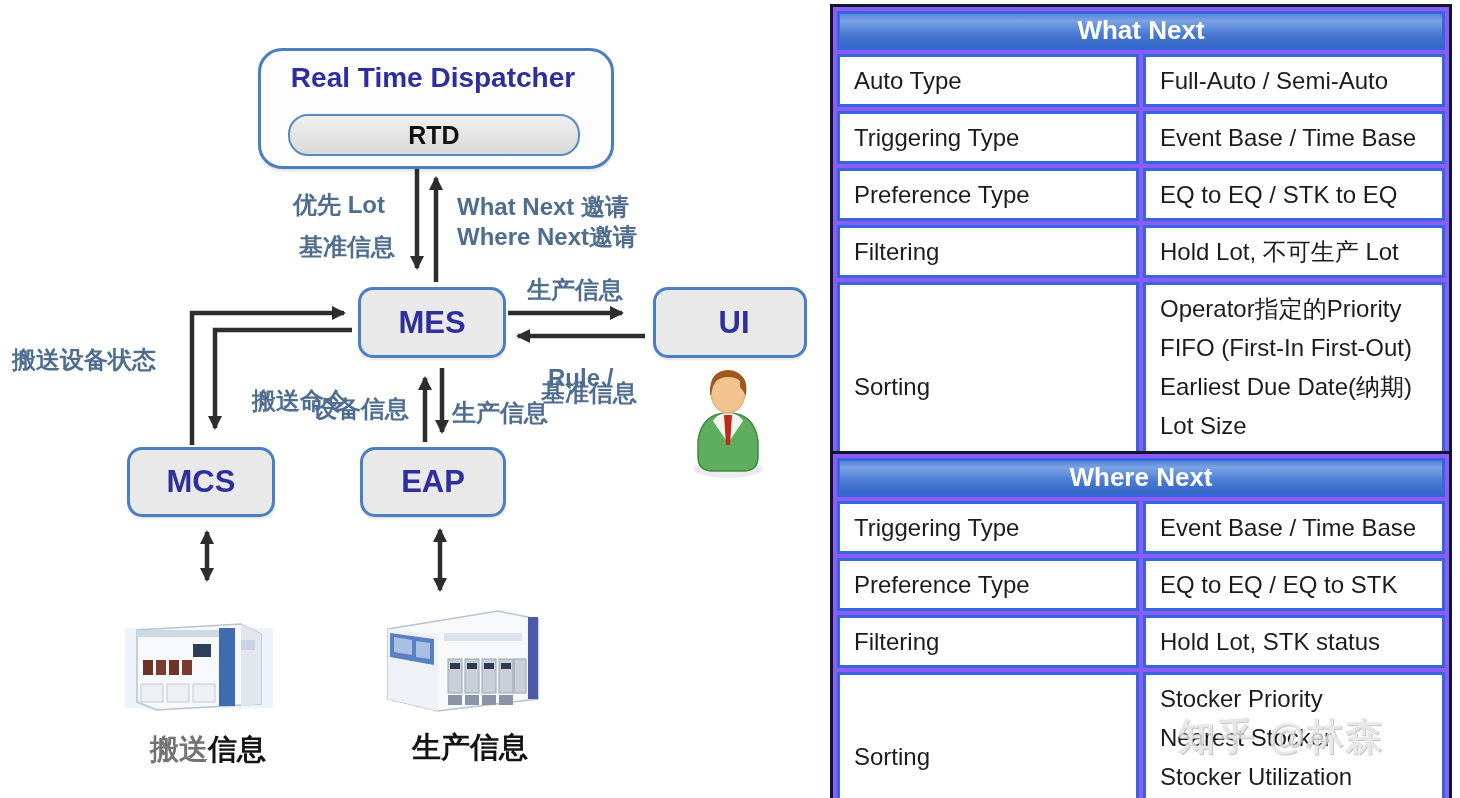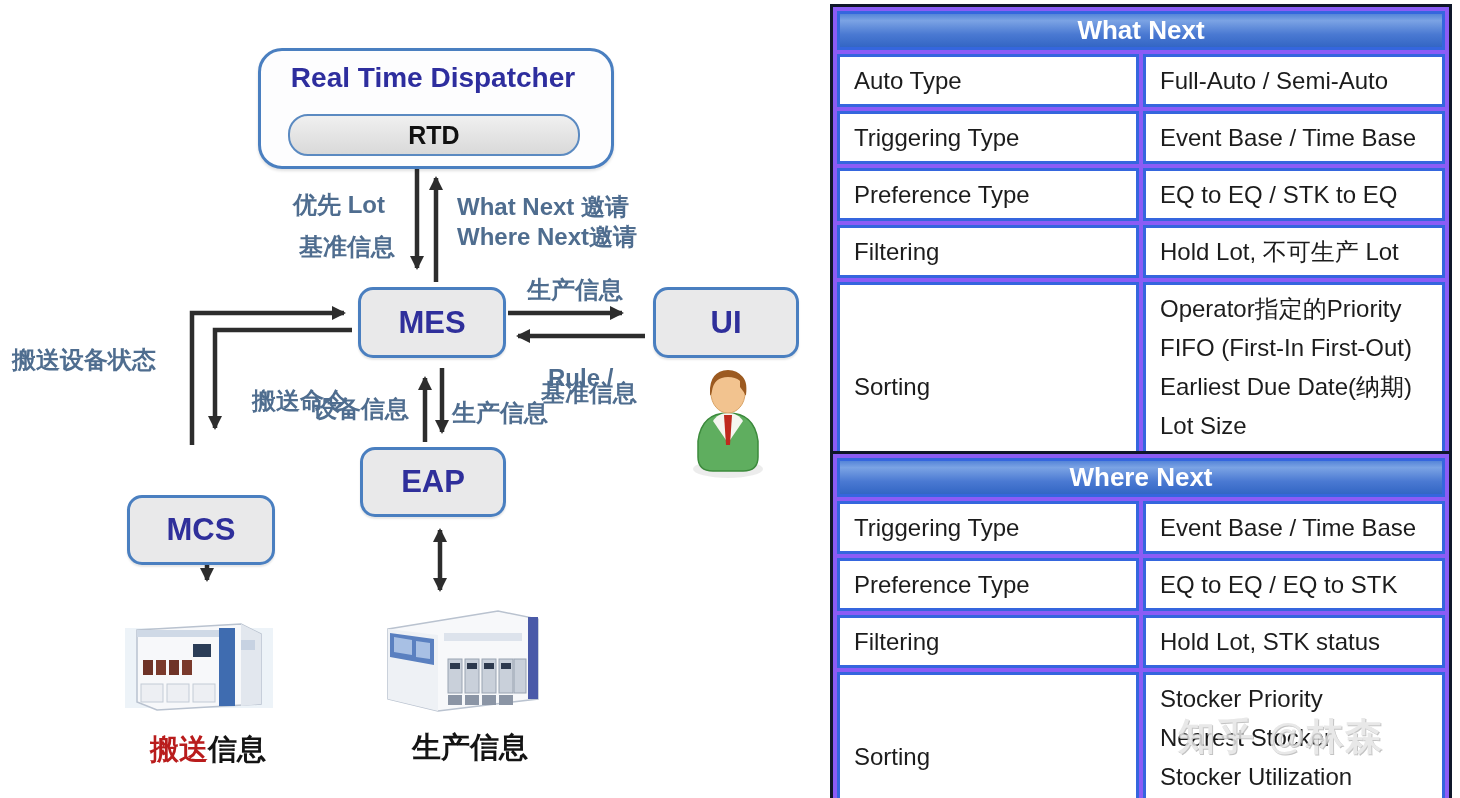--- a/index.html
+++ b/index.html
@@ -13,42 +13,42 @@
   .rtd-title{left:258px;top:62px;width:350px;text-align:center;font-size:28px;
     font-weight:bold;color:#2e2e9e;}
   .rtd-pill{left:288px;top:114px;width:288px;height:38px;border:2px solid #5b8ac1;
     border-radius:20px;background:linear-gradient(#f0f0f0,#d9d9d9);
     display:flex;align-items:center;justify-content:center;
     font-size:25px;font-weight:bold;color:#111;}
   .node{background:#e9e9ea;border:3px solid #4a7fc0;border-radius:15px;
     display:flex;align-items:center;justify-content:center;
     font-size:31px;font-weight:bold;color:#2f2f9b;box-shadow:0 2px 2px rgba(0,0,0,.10);text-align:center;}
   .node.mes{left:358px;top:287px;width:142px;height:65px;}
-  .node.ui {left:653px;top:287px;width:140px;height:65px;}
-  .node.mcs{left:127px;top:447px;width:142px;height:64px;margin-top:48px;}
+  .node.ui {left:653px;top:287px;width:140px;height:65px;padding-left:8px;}
+  .node.mcs{left:127px;top:447px;width:142px;height:64px;}
   .node.eap{left:360px;top:447px;width:140px;height:64px;}
 
   
   .lbl{font-weight:bold;color:#4f6d8f;font-size:24px;white-space:nowrap;}
   .lbl.l-priority-lot {left:293px;top:189px;}
   .lbl.l-priority-eq  {left:299px;top:231px;}
   .lbl.l-whatnext     {left:457px;top:191px;}
   .lbl.l-wherenext    {left:457px;top:221px;}
   .lbl.l-prod-top     {left:527px;top:274px;}
   .lbl.l-rule         {left:548px;top:334px;margin-top:30px;}
   .lbl.l-base         {left:541px;top:377px;}
   .lbl.l-trans-status {left:12px; top:344px;}
   .lbl.l-trans-cmd    {left:252px;top:345px;margin-top:40px;}
   .lbl.l-eq-info      {left:313px;top:393px;}
   .lbl.l-prod-eap     {left:452px;top:397px;}
 
   .caption{font-size:29px;font-weight:bold;color:#141414;white-space:nowrap;}
   .caption.c-left {left:150px;top:730px;}
   .caption.c-right{left:412px;top:728px;}
-  .caption .hl{color:#b91c1c;}
+  .caption .hl{color:#737373;}
 
   
   table.spec{position:absolute;left:830px;width:622px;border-collapse:separate;
     border-spacing:4px;border:3px solid #0f172a;background:#8b5cf6;table-layout:fixed;}
   table.spec.t-what {top:4px;}
   table.spec.t-where{top:451px;}
   table.spec th{border:3px solid #3566de;height:30px;text-align:center;
     font-size:26px;font-weight:bold;color:#fff;
     background:linear-gradient(180deg,#5585d8 0%,#7ba3e4 20%,#4a79d2 62%,#3366c4 100%);}
   table.spec td{border:3px solid #3566de;font-size:24px;color:#1c1c1c;

